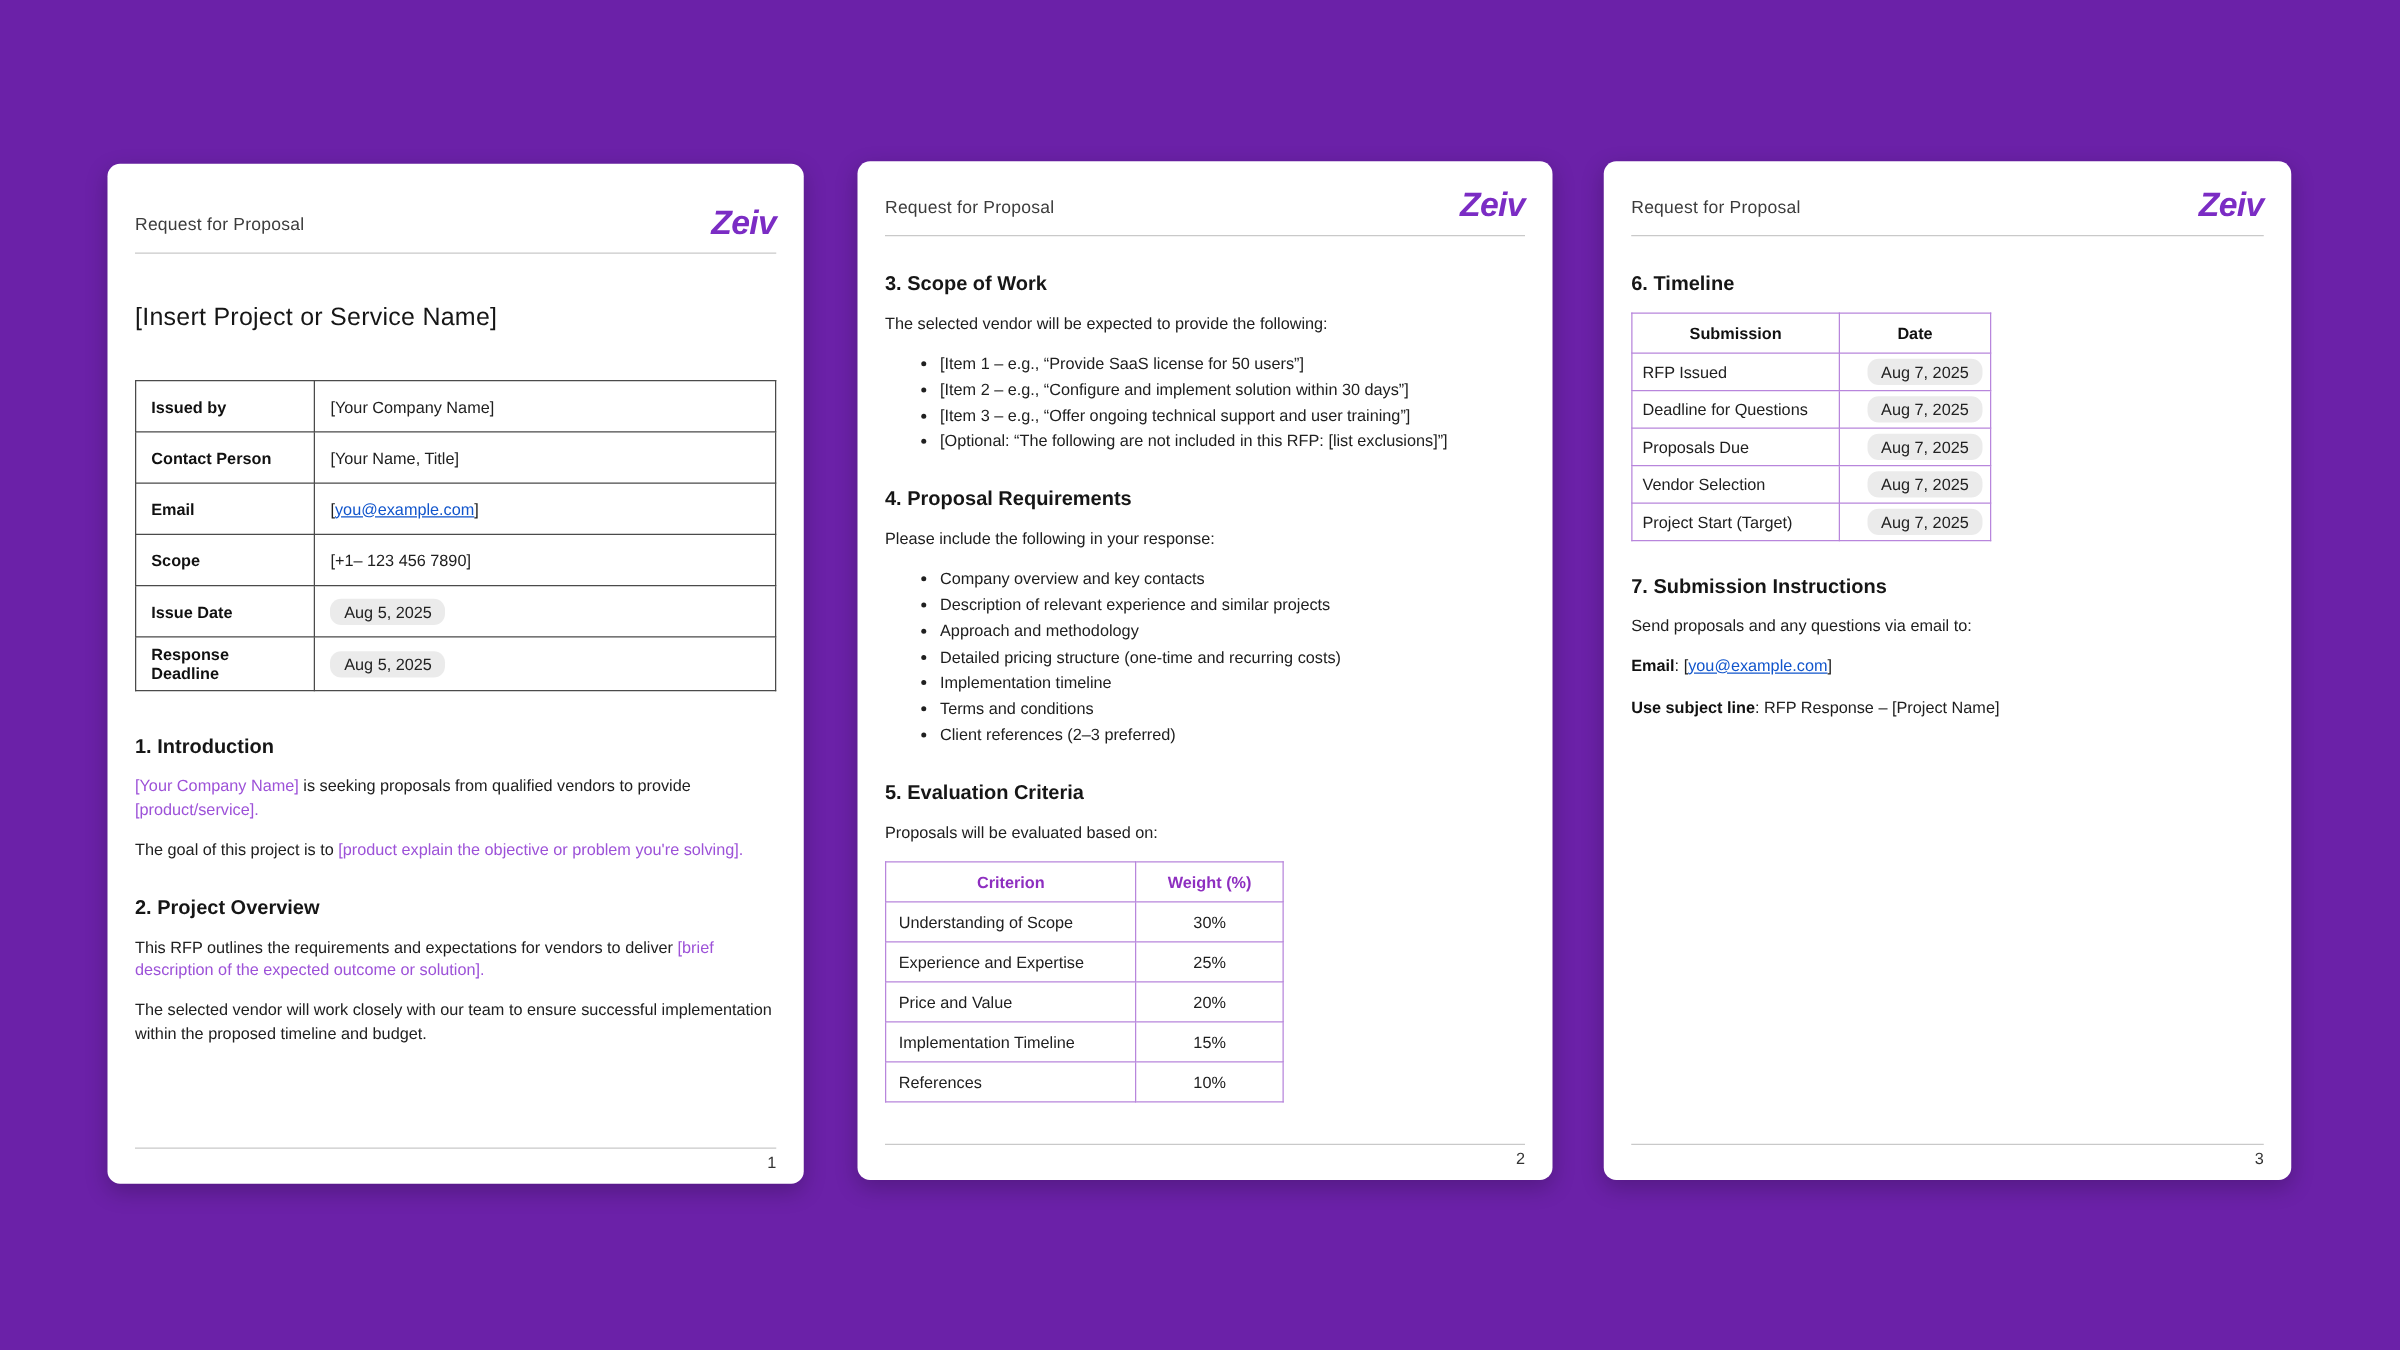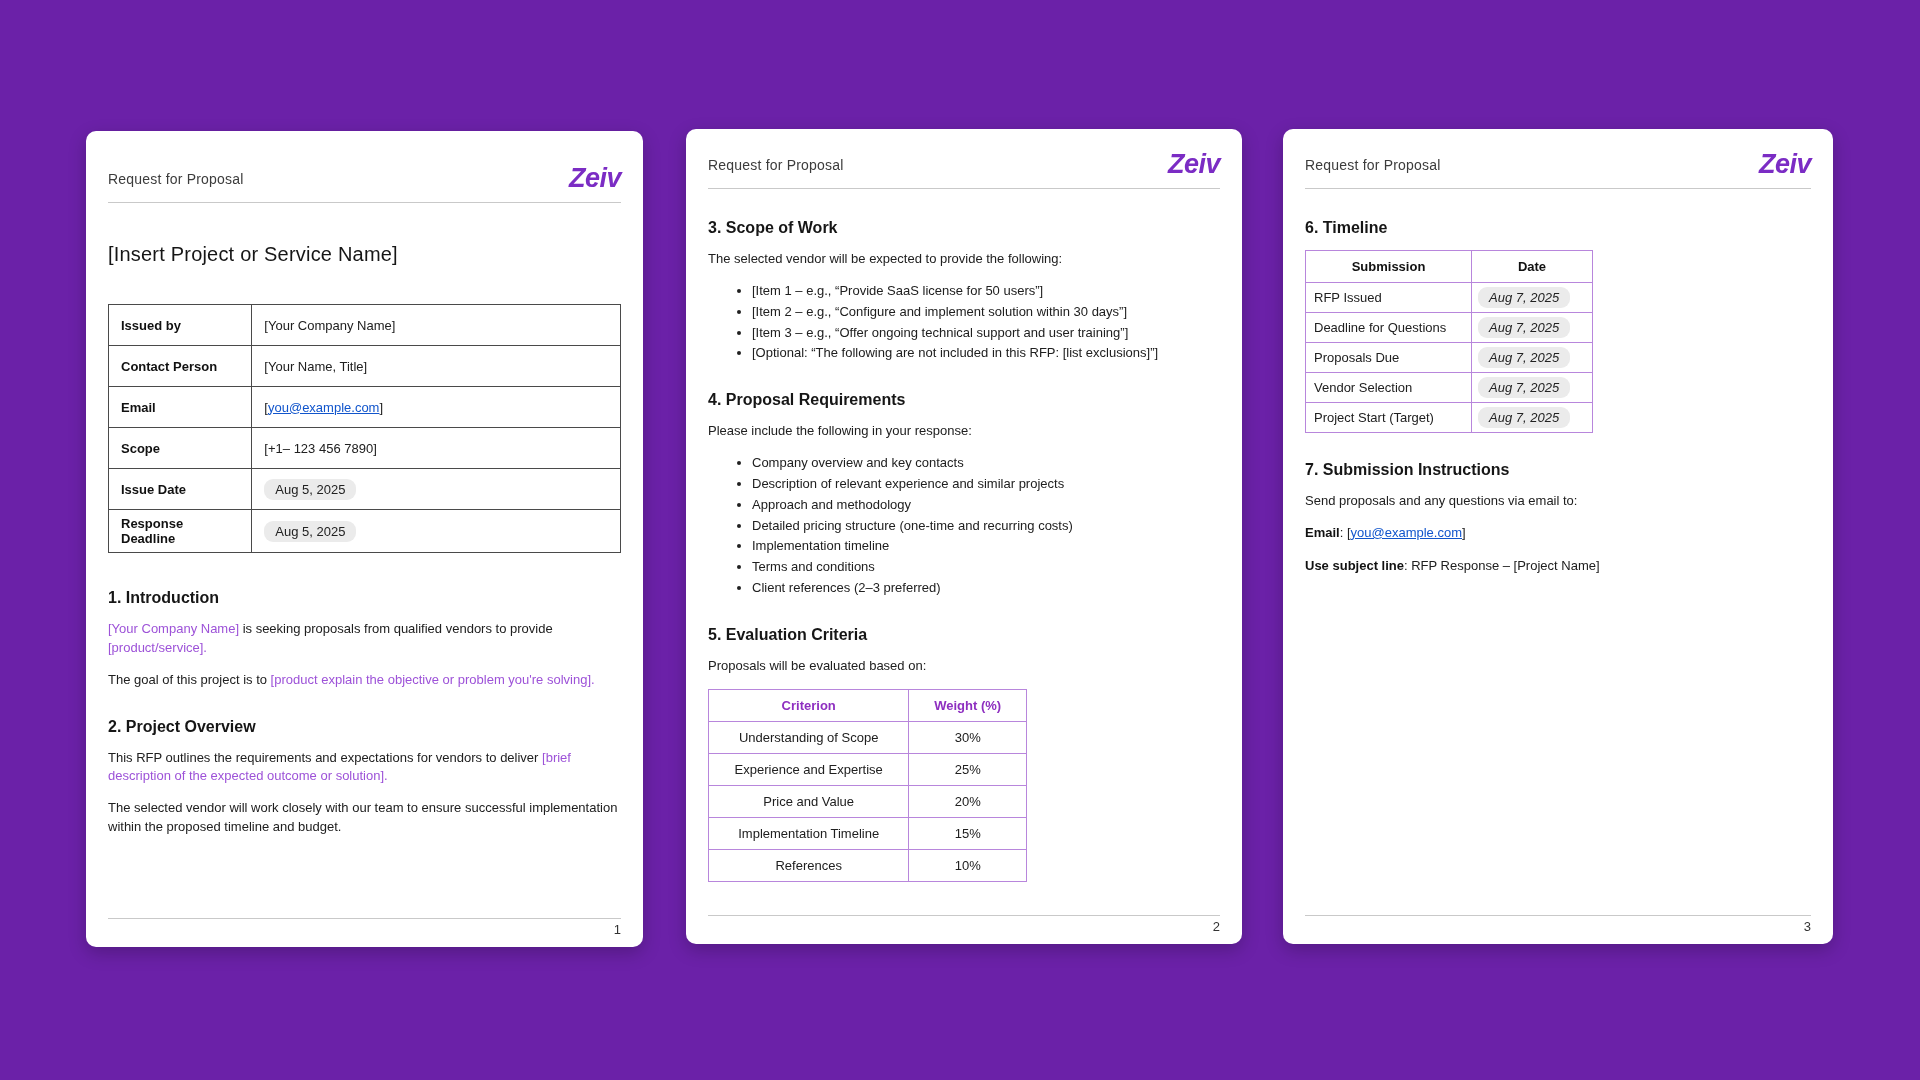--- a/index.html
+++ b/index.html
@@ -49,29 +49,29 @@
 
   ul.bullets{margin:6px 0 16px;padding-left:44px;}
   ul.bullets li{font-size:13px;line-height:1.45;margin:2px 0;}
 
   table.grid{border-collapse:collapse;font-size:13px;table-layout:fixed;}
   table.grid th,table.grid td{border:1px solid var(--table-border-purple);}
   table.eval{width:319px;margin-top:6px;}
   table.eval .c1{width:184px;}
   table.eval .c2{width:108px;}
   table.eval th{color:var(--table-header-purple);font-weight:700;text-align:center;padding:8px 6px;}
-  table.eval td.crit{text-align:center;padding:8px 10px;margin-top:16px;}
+  table.eval td.crit{text-align:left;padding:8px 10px;margin-top:16px;}
   table.eval td.wt{text-align:center;padding:8px 6px;}
 
   table.timeline{width:287px;margin-top:10px;}
   table.timeline .c1{width:166px;}
   table.timeline .c2{width:121px;}
   table.timeline th{color:#111;font-weight:700;text-align:center;padding:8px 6px;}
   table.timeline td.ms{text-align:left;padding:6px 8px;}
-  table.timeline td.dt{text-align:left;padding:4px 6px;font-style:italic;}
+  table.timeline td.dt{text-align:right;padding:4px 6px;}
 
   .inline-line{font-size:13px;line-height:1.45;margin:0 0 14px;}
   .bold{font-weight:700;color:#111;}
 
   .page-footer{position:absolute;left:22px;right:22px;bottom:10px;}
   .footer-rule{border:0;border-top:1px solid #c9c9c9;margin:0 0 3px;}
   .page-num{display:block;text-align:right;font-size:13px;color:#333;}
 </style>
 </head>
 <body>

